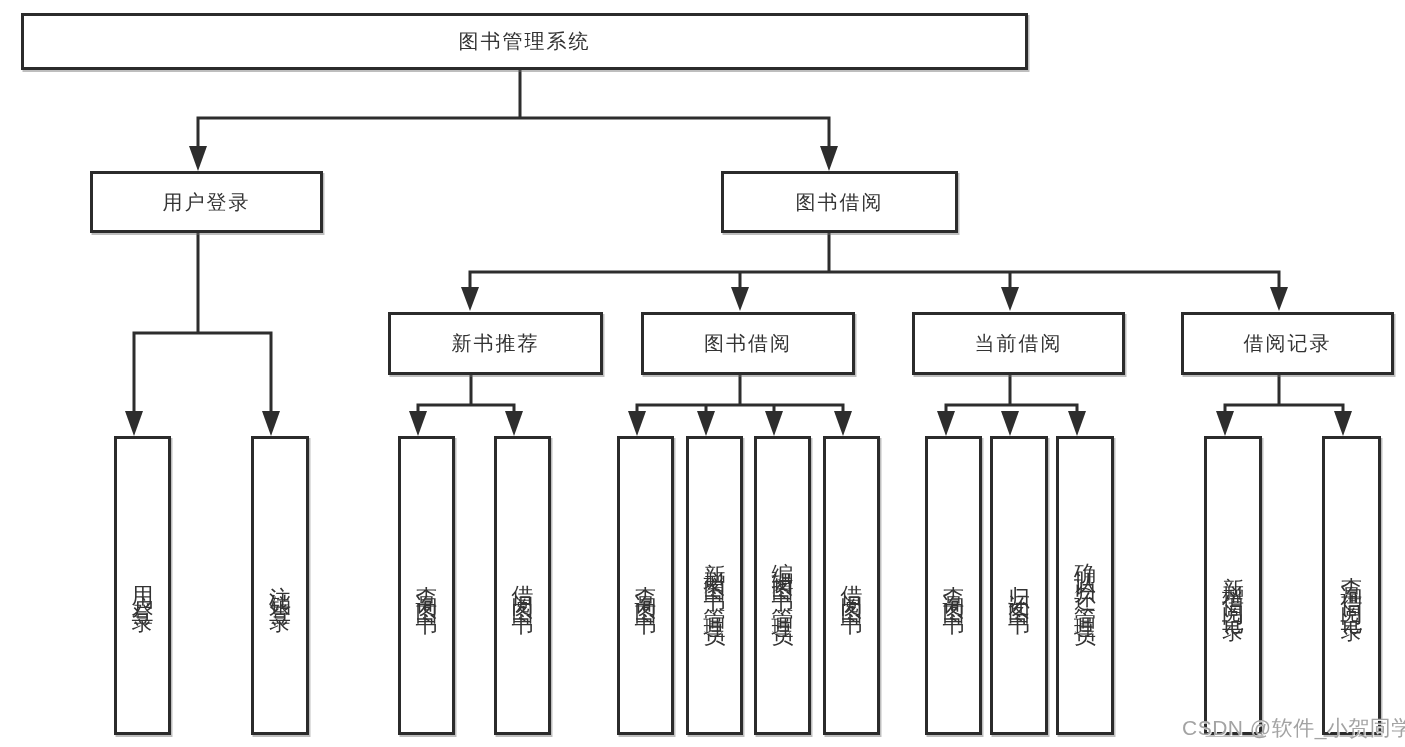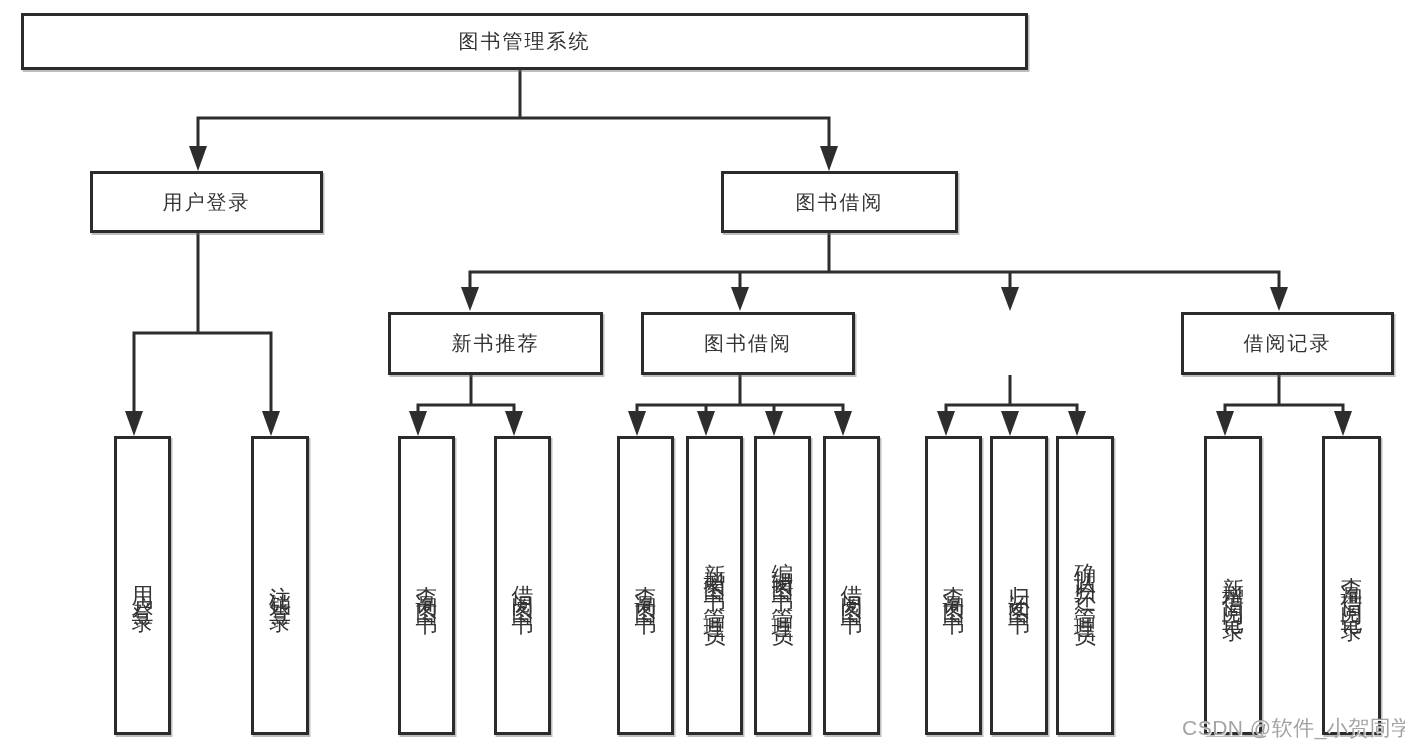--- a/index.html
+++ b/index.html
@@ -86,20 +86,23 @@
   <div class="box v" style="left:243px;top:436px;width:58px;height:299px">
     <span>注销登录</span>
   </div>
 
   <div class="box h" style="left:380px;top:312px;width:215px;height:63px">
     <span>新书推荐</span>
   </div>
   <div class="box h" style="left:633px;top:312px;width:214px;height:63px">
     <span>图书借阅</span>
   </div>
+  <div class="box h" style="left:904px;top:312px;width:213px;height:63px">
+    <span>当前借阅</span>
+  </div>
   <div class="box h" style="left:1173px;top:312px;width:213px;height:63px">
     <span>借阅记录</span>
   </div>
 
   <div class="box v" style="left:390px;top:436px;width:57px;height:299px">
     <span>查询图书</span>
   </div>
   <div class="box v" style="left:486px;top:436px;width:57px;height:299px">
     <span>借阅图书</span>
   </div>

